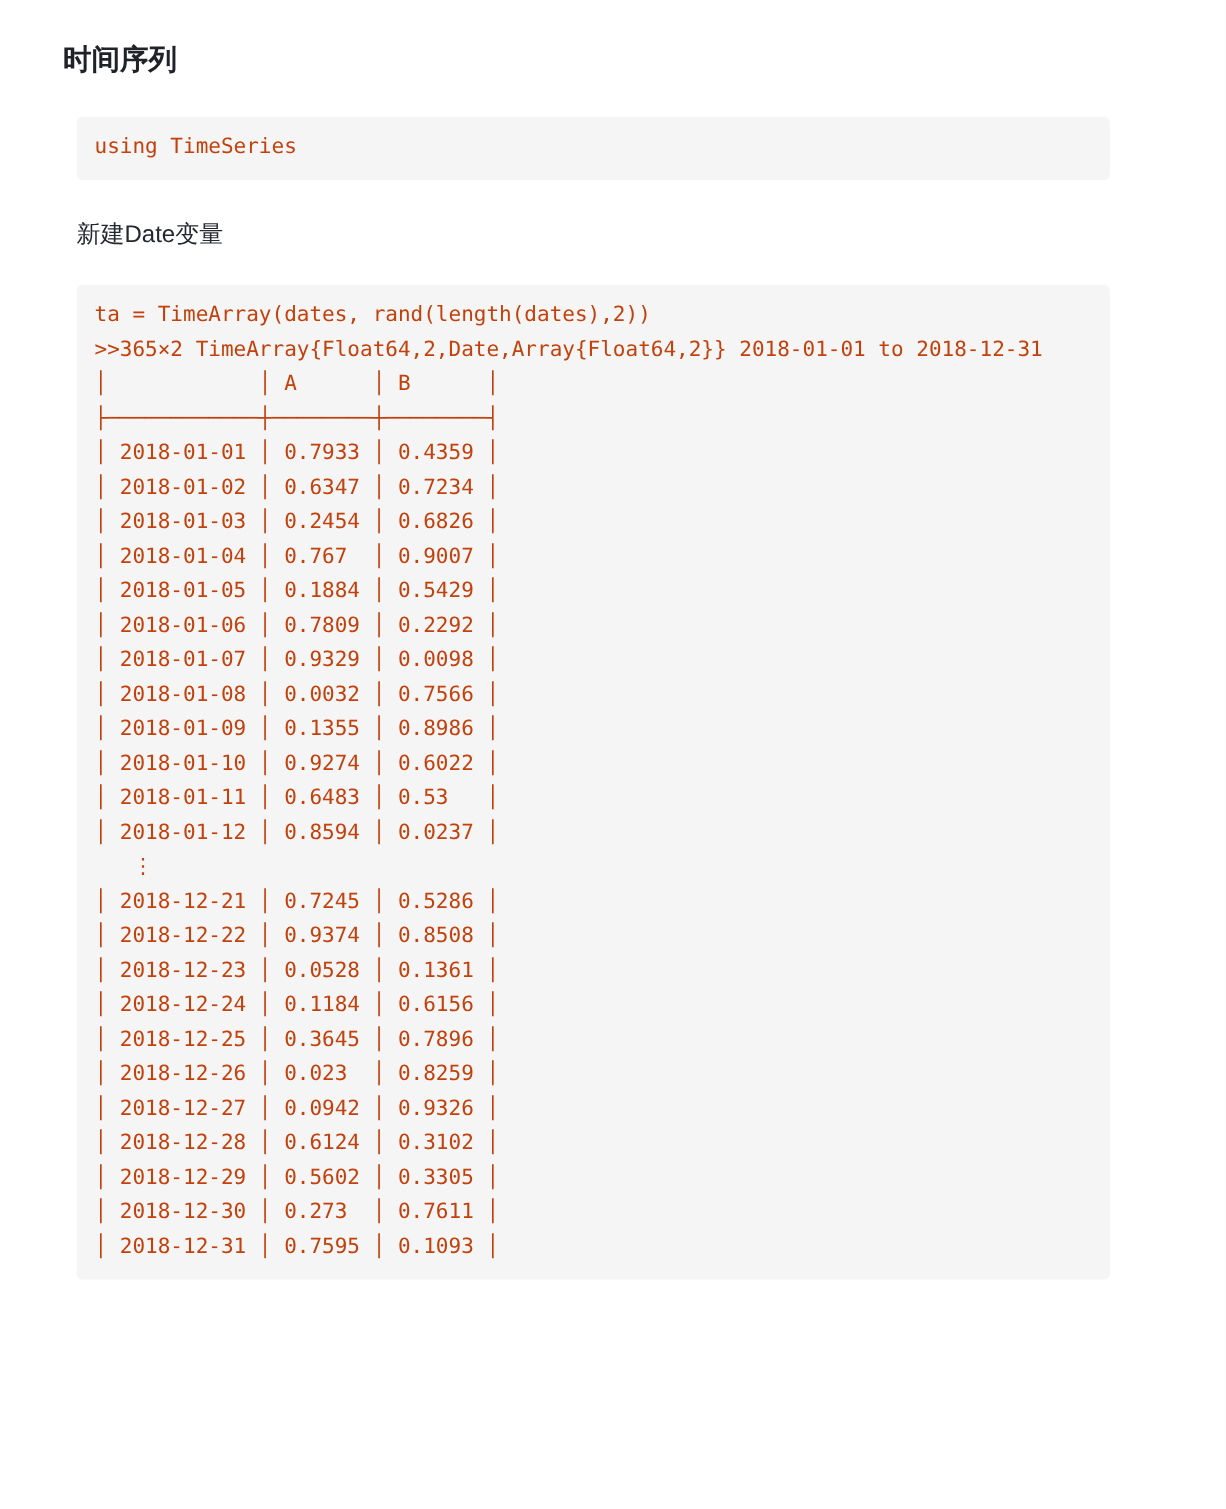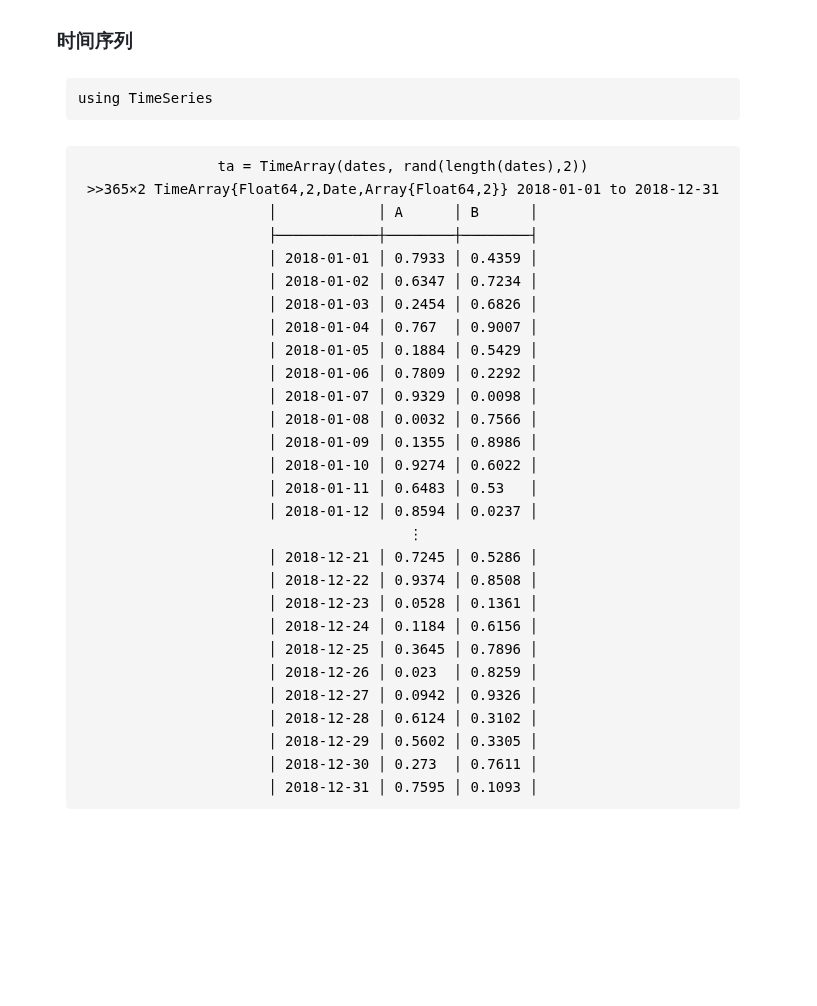--- a/index.html
+++ b/index.html
@@ -8,21 +8,21 @@
     background: #ffffff;
   }
   body {
     font-family: "Liberation Sans", sans-serif;
     color: #212529;
   }
   .page {
     width: 817px;
     min-height: 1006px;
     box-sizing: border-box;
-    padding: 30px 77px 16px 66px;
+    padding: 30px 77px 16px 51px;
     background: #ffffff;
   }
   h1.doc-title {
     font-size: 19px;
     line-height: 21px;
     font-weight: 700;
     color: #1f2328;
     margin: 0 0 27px -9px;
   }
   p.doc-para {
@@ -32,38 +32,38 @@
     margin: 0 0 23px 0;
   }
   pre.code-block {
     background: #f5f5f5;
     border-radius: 4px;
     margin: 0 0 26px 0;
     padding: 9px 12px 10px 12px;
     font-family: "DejaVu Sans Mono", "Liberation Mono", monospace;
     font-size: 14px;
     line-height: 23px;
-    color: #000000;
+    color: #c2410c;
     white-space: pre;
     overflow: hidden;
   }
   pre.code-block:last-child {
     margin-bottom: 0;
-    text-align: center;
   }
 </style>
 </head>
 <body>
 
 <div class="page">
 
   <h1 class="doc-title">时间序列</h1>
 
   <pre class="code-block">using TimeSeries</pre>
 
+  <p class="doc-para">新建Date变量</p>
 
 
 
   <pre class="code-block">ta = TimeArray(dates, rand(length(dates),2))
 &gt;&gt;365×2 TimeArray{Float64,2,Date,Array{Float64,2}} 2018-01-01 to 2018-12-31
 │            │ A      │ B      │
 ├────────────┼────────┼────────┤
 │ 2018-01-01 │ 0.7933 │ 0.4359 │
 │ 2018-01-02 │ 0.6347 │ 0.7234 │
 │ 2018-01-03 │ 0.2454 │ 0.6826 │

